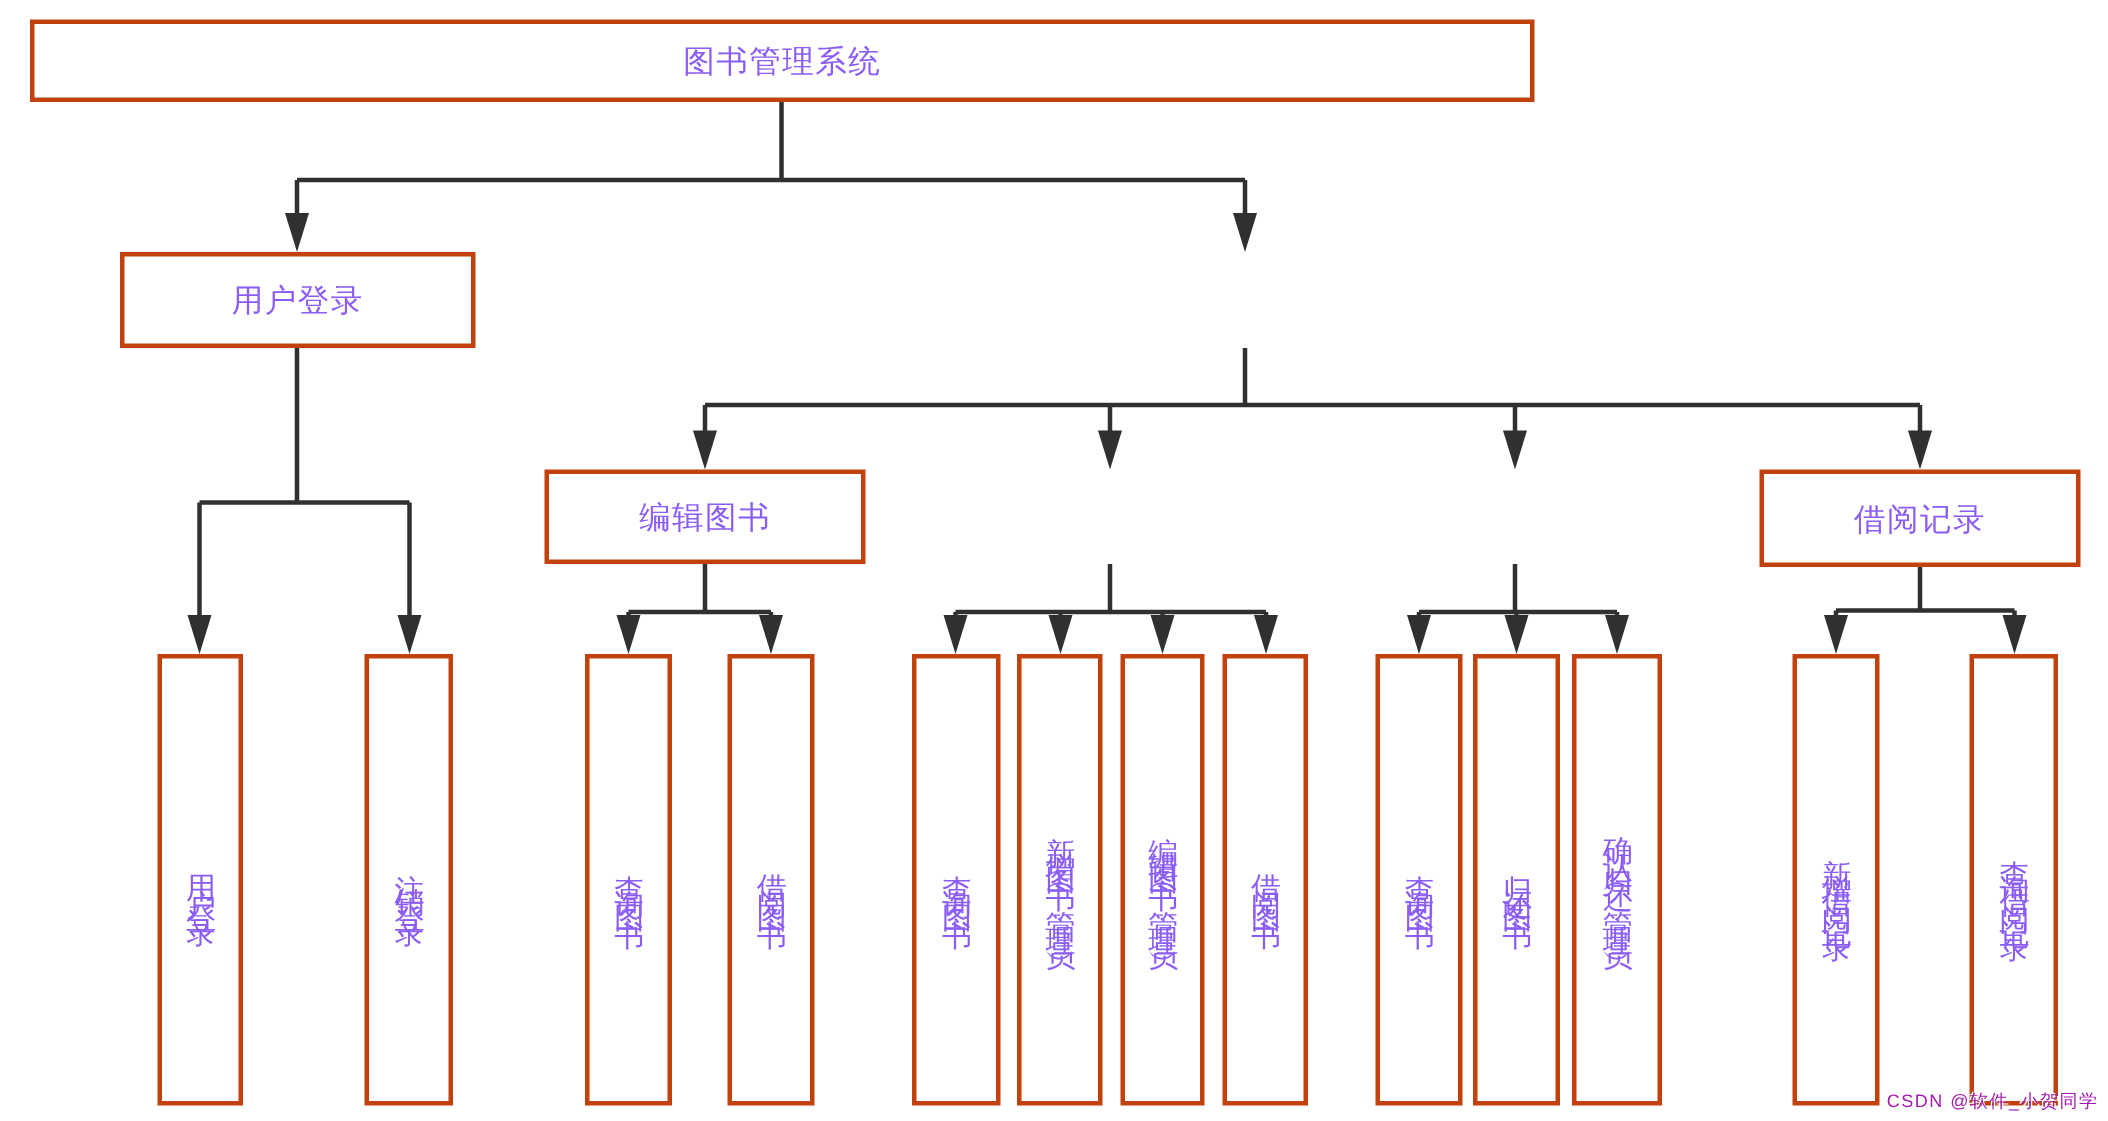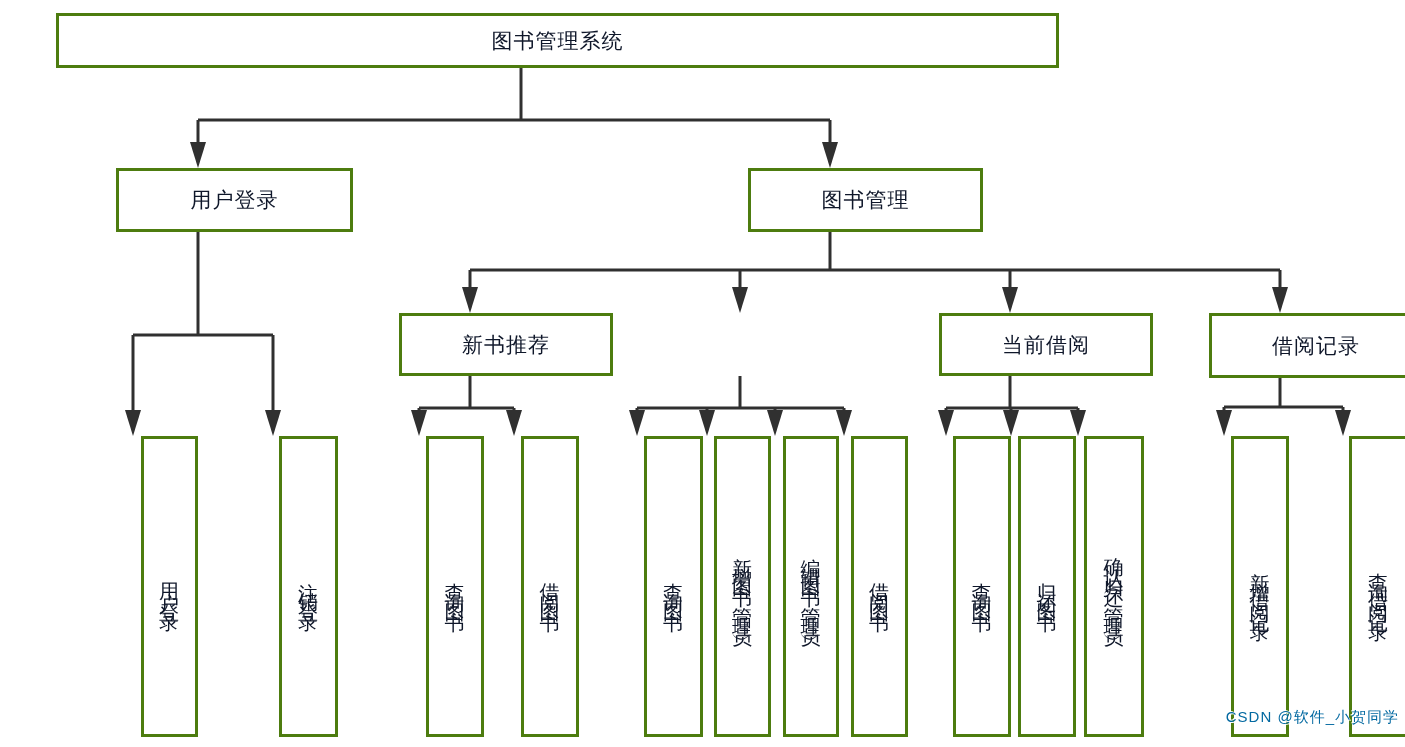--- a/index.html
+++ b/index.html
@@ -17,49 +17,48 @@
   }
   .connectors {
     position: absolute;
     left: 0;
     top: 0;
     pointer-events: none;
   }
   .node {
     position: absolute;
     box-sizing: border-box;
-    border: 3px solid #4d7c0f;
+    border: 3px solid #c2410c;
     background: #ffffff;
     display: flex;
     align-items: center;
     justify-content: center;
-    color: #0f172a;
-    margin-left: 36px;
+    color: #8b5cf6;
   }
   .node.hlabel {
     font-size: 21px;
     letter-spacing: 1px;
     white-space: nowrap;
   }
   .node.leaf {
     font-size: 20px;
   }
   .leaf .vtext {
     writing-mode: vertical-rl;
     text-orientation: mixed;
     letter-spacing: 10px;
     line-height: 1;
     white-space: nowrap;
   }
   .watermark {
     position: absolute;
     right: 6px;
-    bottom: 20px;
-    font-size: 15px;
-    color: #0369a1;
+    bottom: 4px;
+    font-size: 12px;
+    color: #a21caf;
     letter-spacing: 1px;
     text-shadow: 1px 1px 0 #ffffff, -1px -1px 0 #ffffff;
     white-space: nowrap;
   }
 </style>
 </head>
 <body>
 
 <div class="stage">
 
@@ -136,29 +135,23 @@
     </g>
   </svg>
 
   <div class="node hlabel" style="left:20px;top:13px;width:1003px;height:55px">
     <span>图书管理系统</span>
   </div>
 
   <div class="node hlabel" style="left:80px;top:168px;width:237px;height:64px">
     <span>用户登录</span>
   </div>
-  <div class="node hlabel" style="left:712px;top:168px;width:235px;height:64px">
-    <span>图书管理</span>
-  </div>
 
   <div class="node hlabel" style="left:363px;top:313px;width:214px;height:63px">
-    <span>新书推荐</span>
-  </div>
-  <div class="node hlabel" style="left:903px;top:313px;width:214px;height:63px">
-    <span>当前借阅</span>
+    <span>编辑图书</span>
   </div>
   <div class="node hlabel" style="left:1173px;top:313px;width:214px;height:65px">
     <span>借阅记录</span>
   </div>
 
   <div class="node leaf" style="left:105px;top:436px;width:57px;height:301px">
     <span class="vtext">用户登录</span>
   </div>
   <div class="node leaf" style="left:243px;top:436px;width:59px;height:301px">
     <span class="vtext">注销登录</span>

